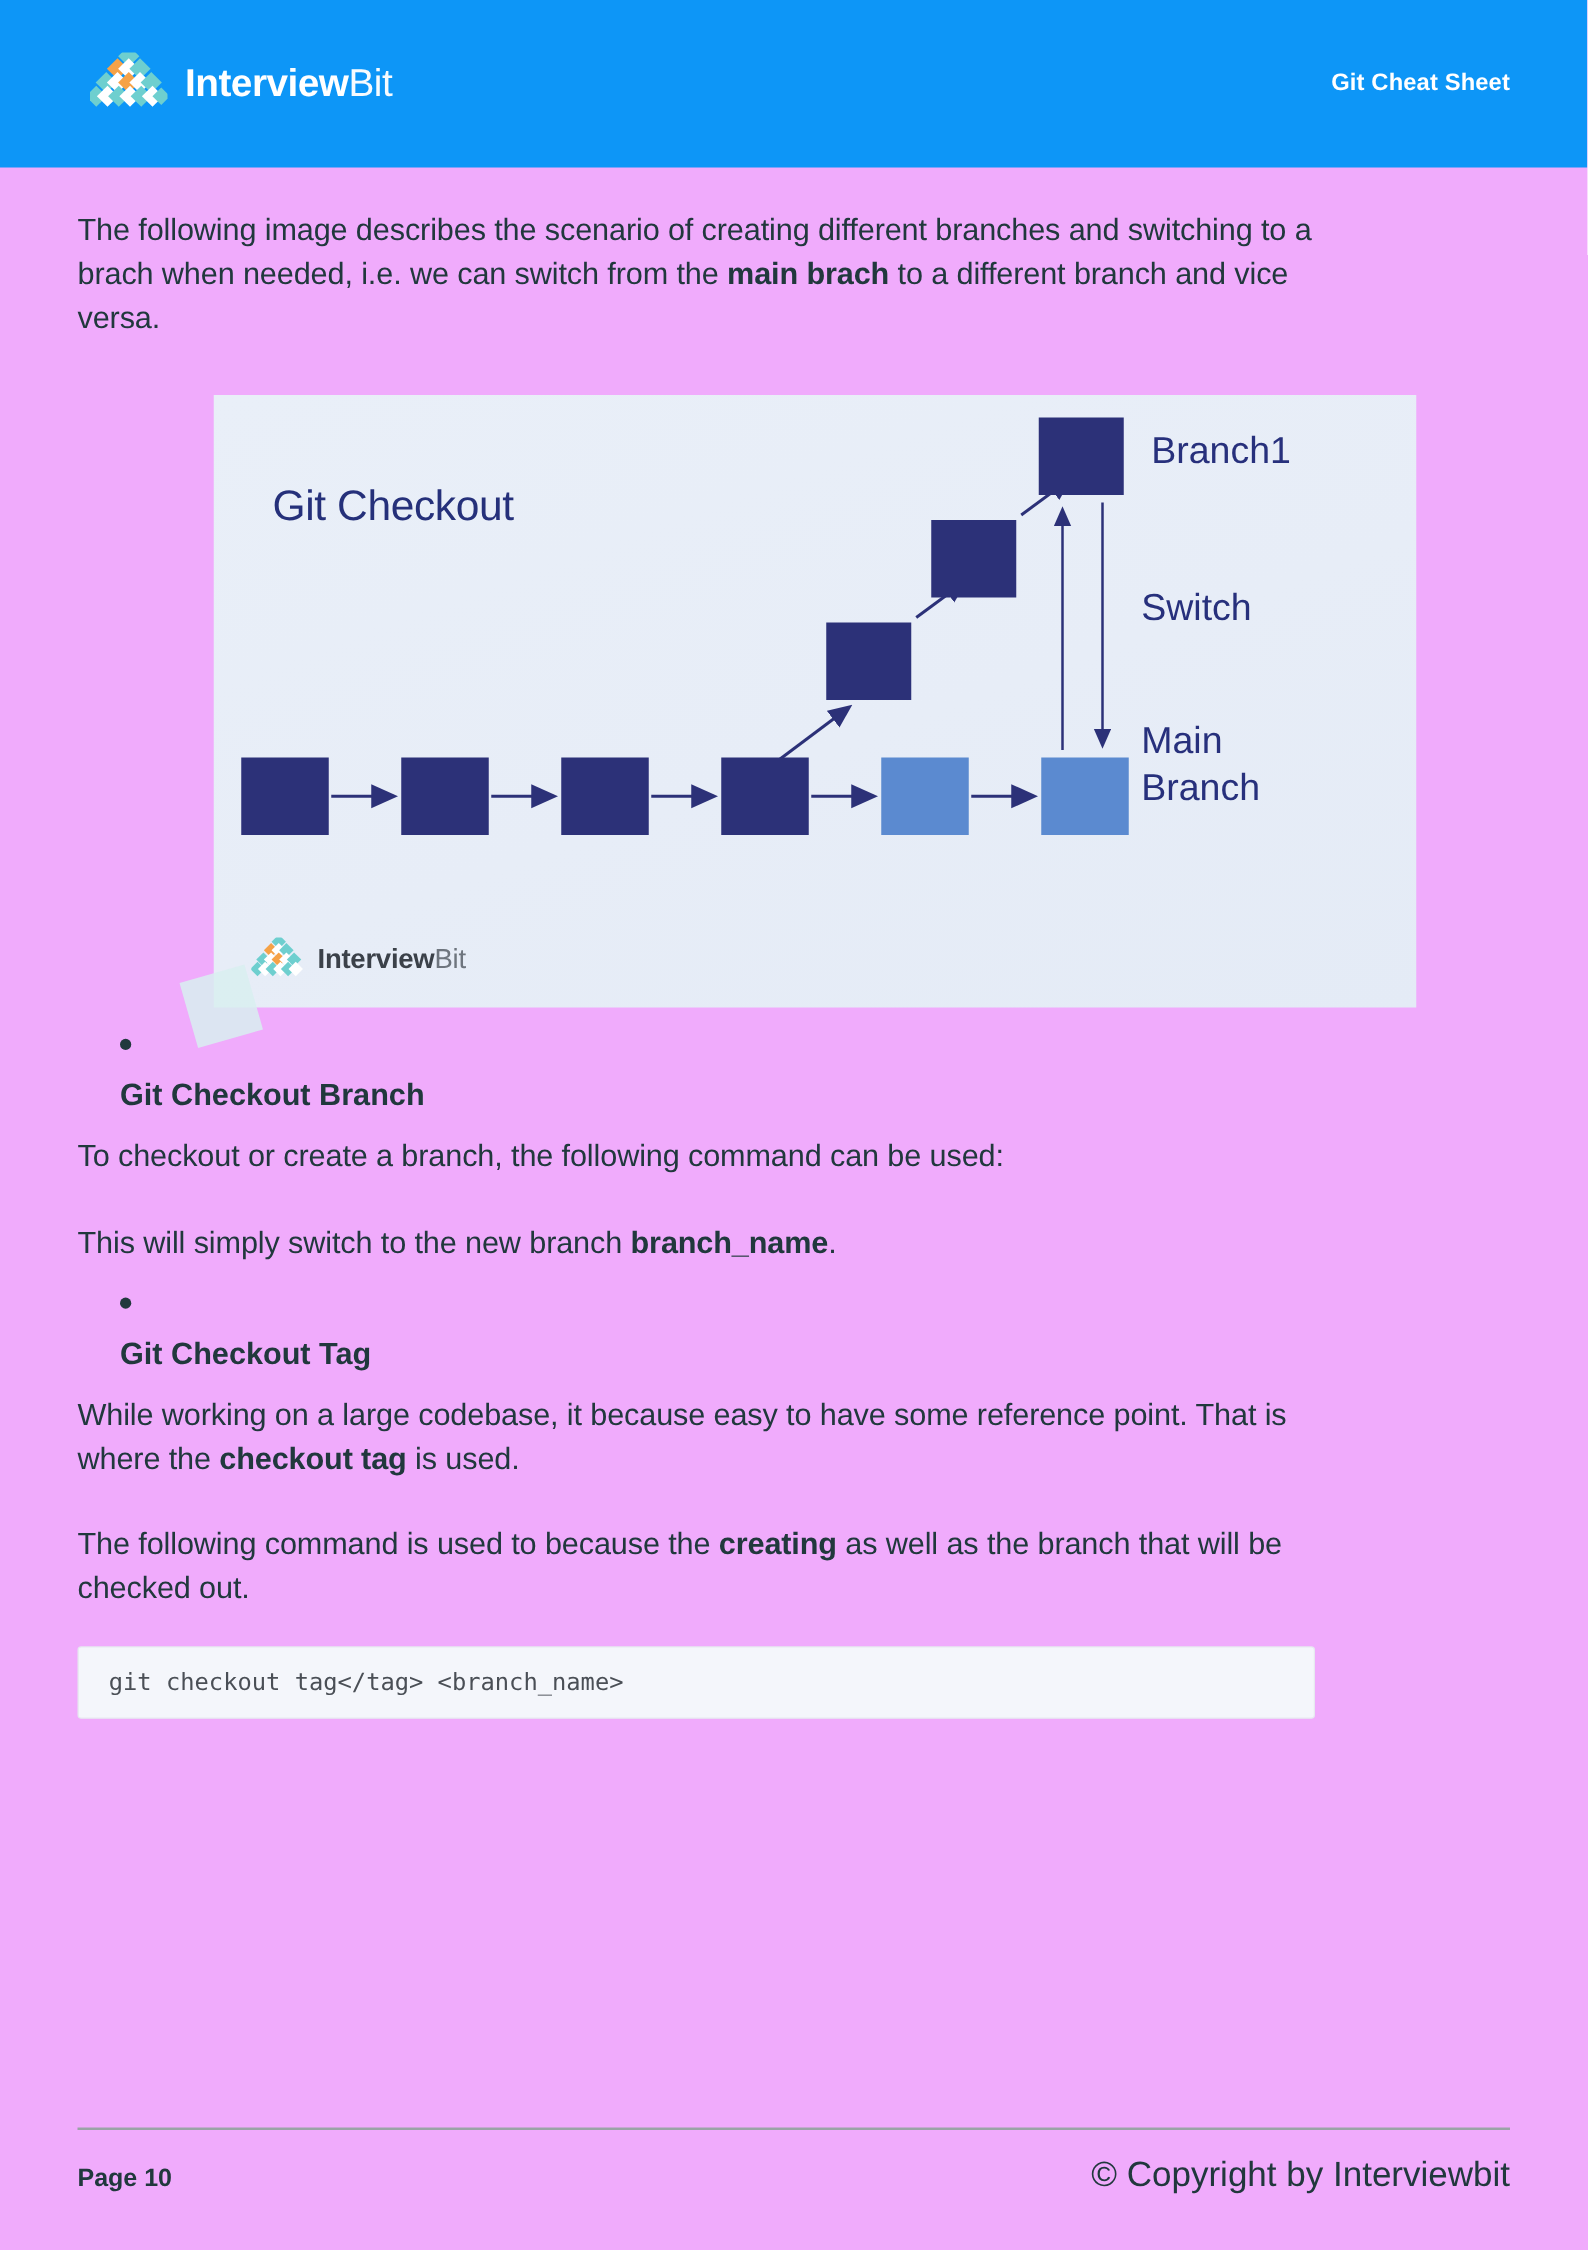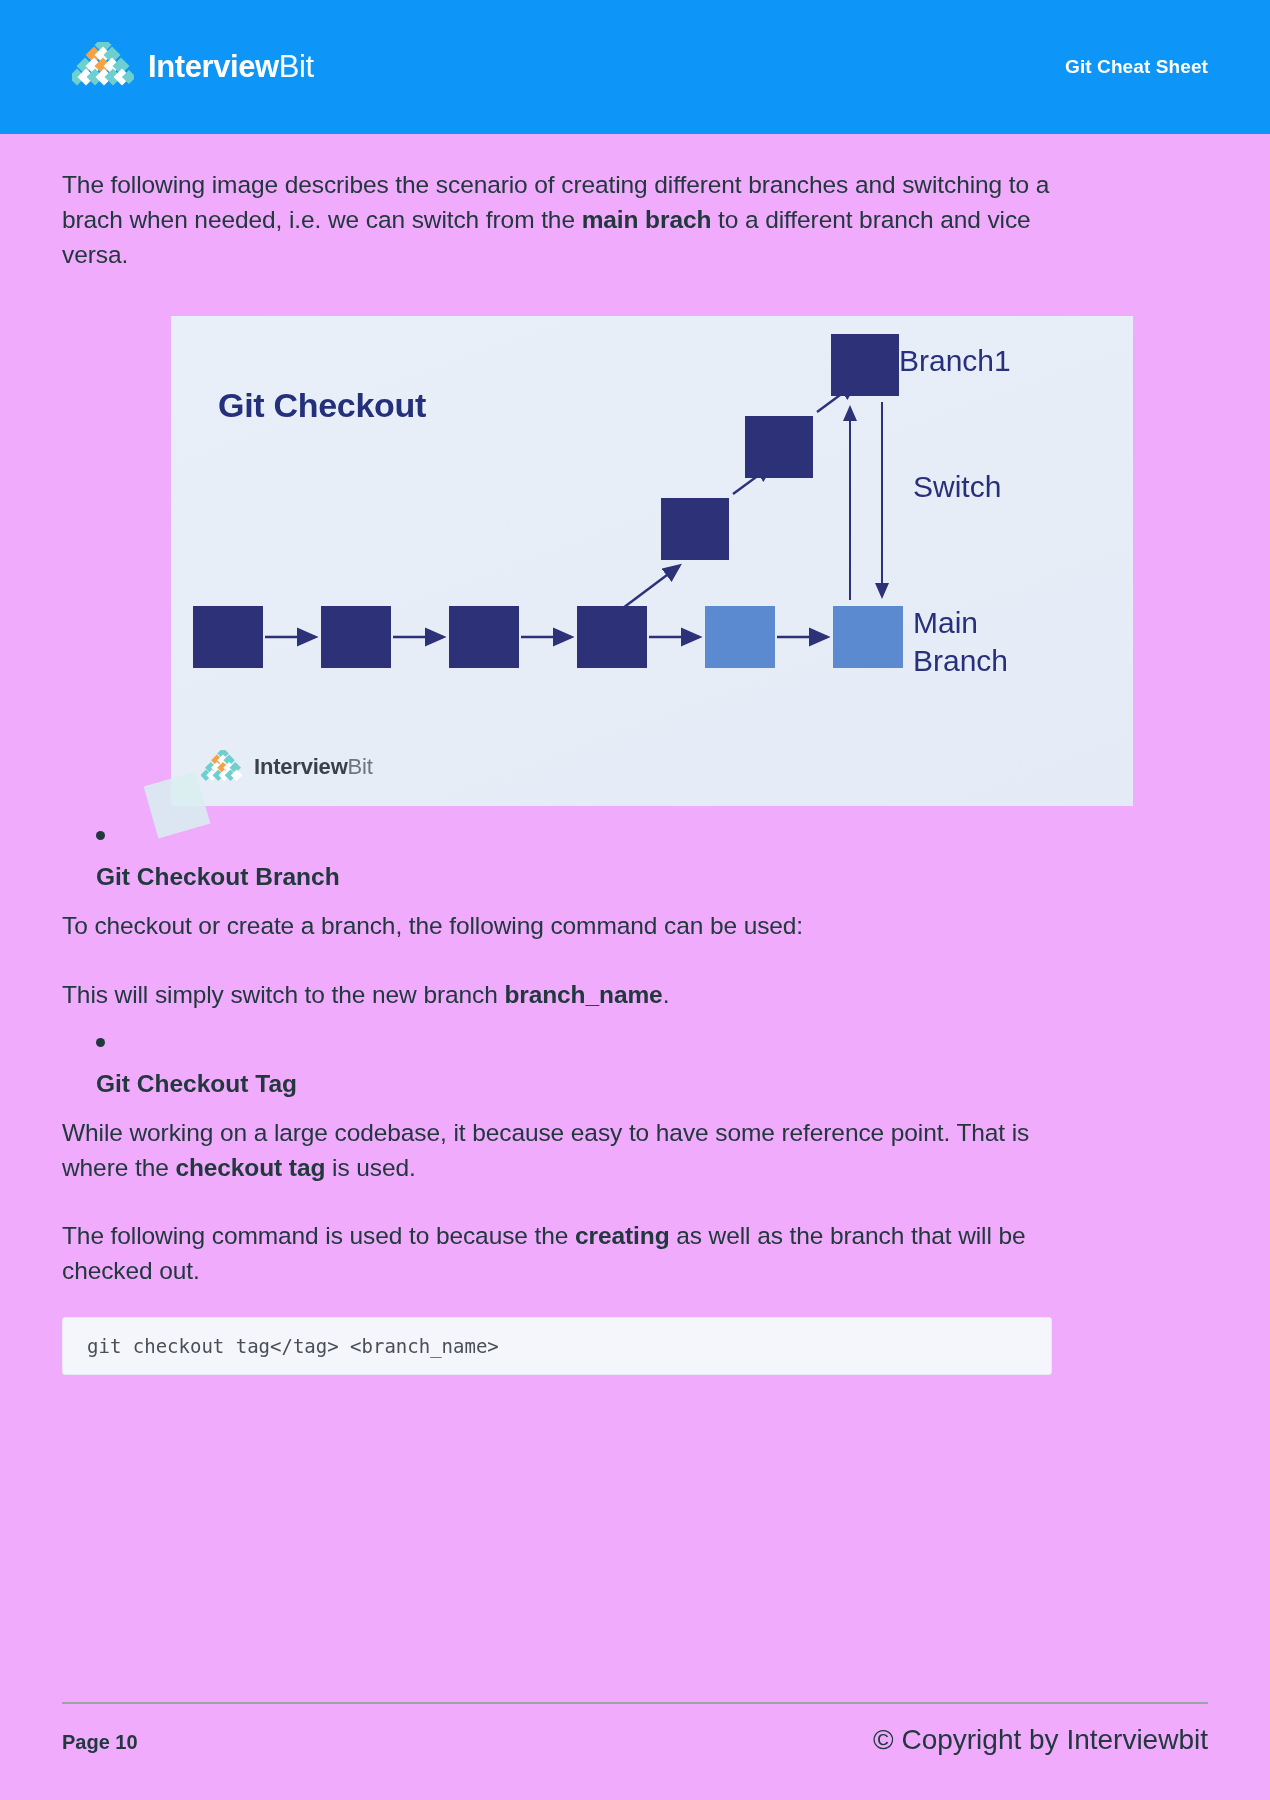--- a/index.html
+++ b/index.html
@@ -116,21 +116,21 @@
     width: 962px;
     height: 490px;
     margin-left: 77px;
     background: linear-gradient(160deg, #e9eff8 0%, #e7edf7 55%, #e4ebf6 100%);
   }
   .fig-title {
     position: absolute;
     left: 47px;
     top: 70px;
     font-size: 34px;
-    font-weight: 700;
+    font-weight: 400;
     color: #25307a;
     letter-spacing: -.3px;
   }
   .node {
     position: absolute;
     background: #2c3178;
   }
   .node.light { background: #5b8ad0; }
   .fig-label {
     position: absolute;
@@ -295,23 +295,23 @@
         <div class="node" style="left:150px; top:290px; width:70px; height:62px;"></div>
         <div class="node" style="left:278px; top:290px; width:70px; height:62px;"></div>
         <div class="node" style="left:406px; top:290px; width:70px; height:62px;"></div>
         <div class="node light" style="left:534px; top:290px; width:70px; height:62px;"></div>
         <div class="node light" style="left:662px; top:290px; width:70px; height:62px;"></div>
 
         <div class="node" style="left:490px; top:182px; width:68px; height:62px;"></div>
         <div class="node" style="left:574px; top:100px; width:68px; height:62px;"></div>
         <div class="node" style="left:660px; top:18px;  width:68px; height:62px;"></div>
 
-        <div class="fig-label" style="left:728px; top:26px;">Branch1</div>
+        <div class="fig-label" style="left:750px; top:26px;">Branch1</div>
         <div class="fig-label" style="left:742px; top:152px;">Switch</div>
-        <div class="fig-label" style="left:742px; top:288px;">Main
+        <div class="fig-label" style="left:742px; top:258px;">Main
 Branch</div>
 
         <div class="fig-watermark">
           <svg width="44" height="34" viewBox="0 0 62 50">
             <g transform="translate(31,5)">
                 <rect x="-6" y="-6" width="12" height="12" transform="rotate(45)" fill="#6ecfcf"></rect>
               </g>
             <g transform="translate(22,15)">
                 <rect x="-6" y="-6" width="12" height="12" transform="rotate(45)" fill="#f5a247"></rect>
               </g>

